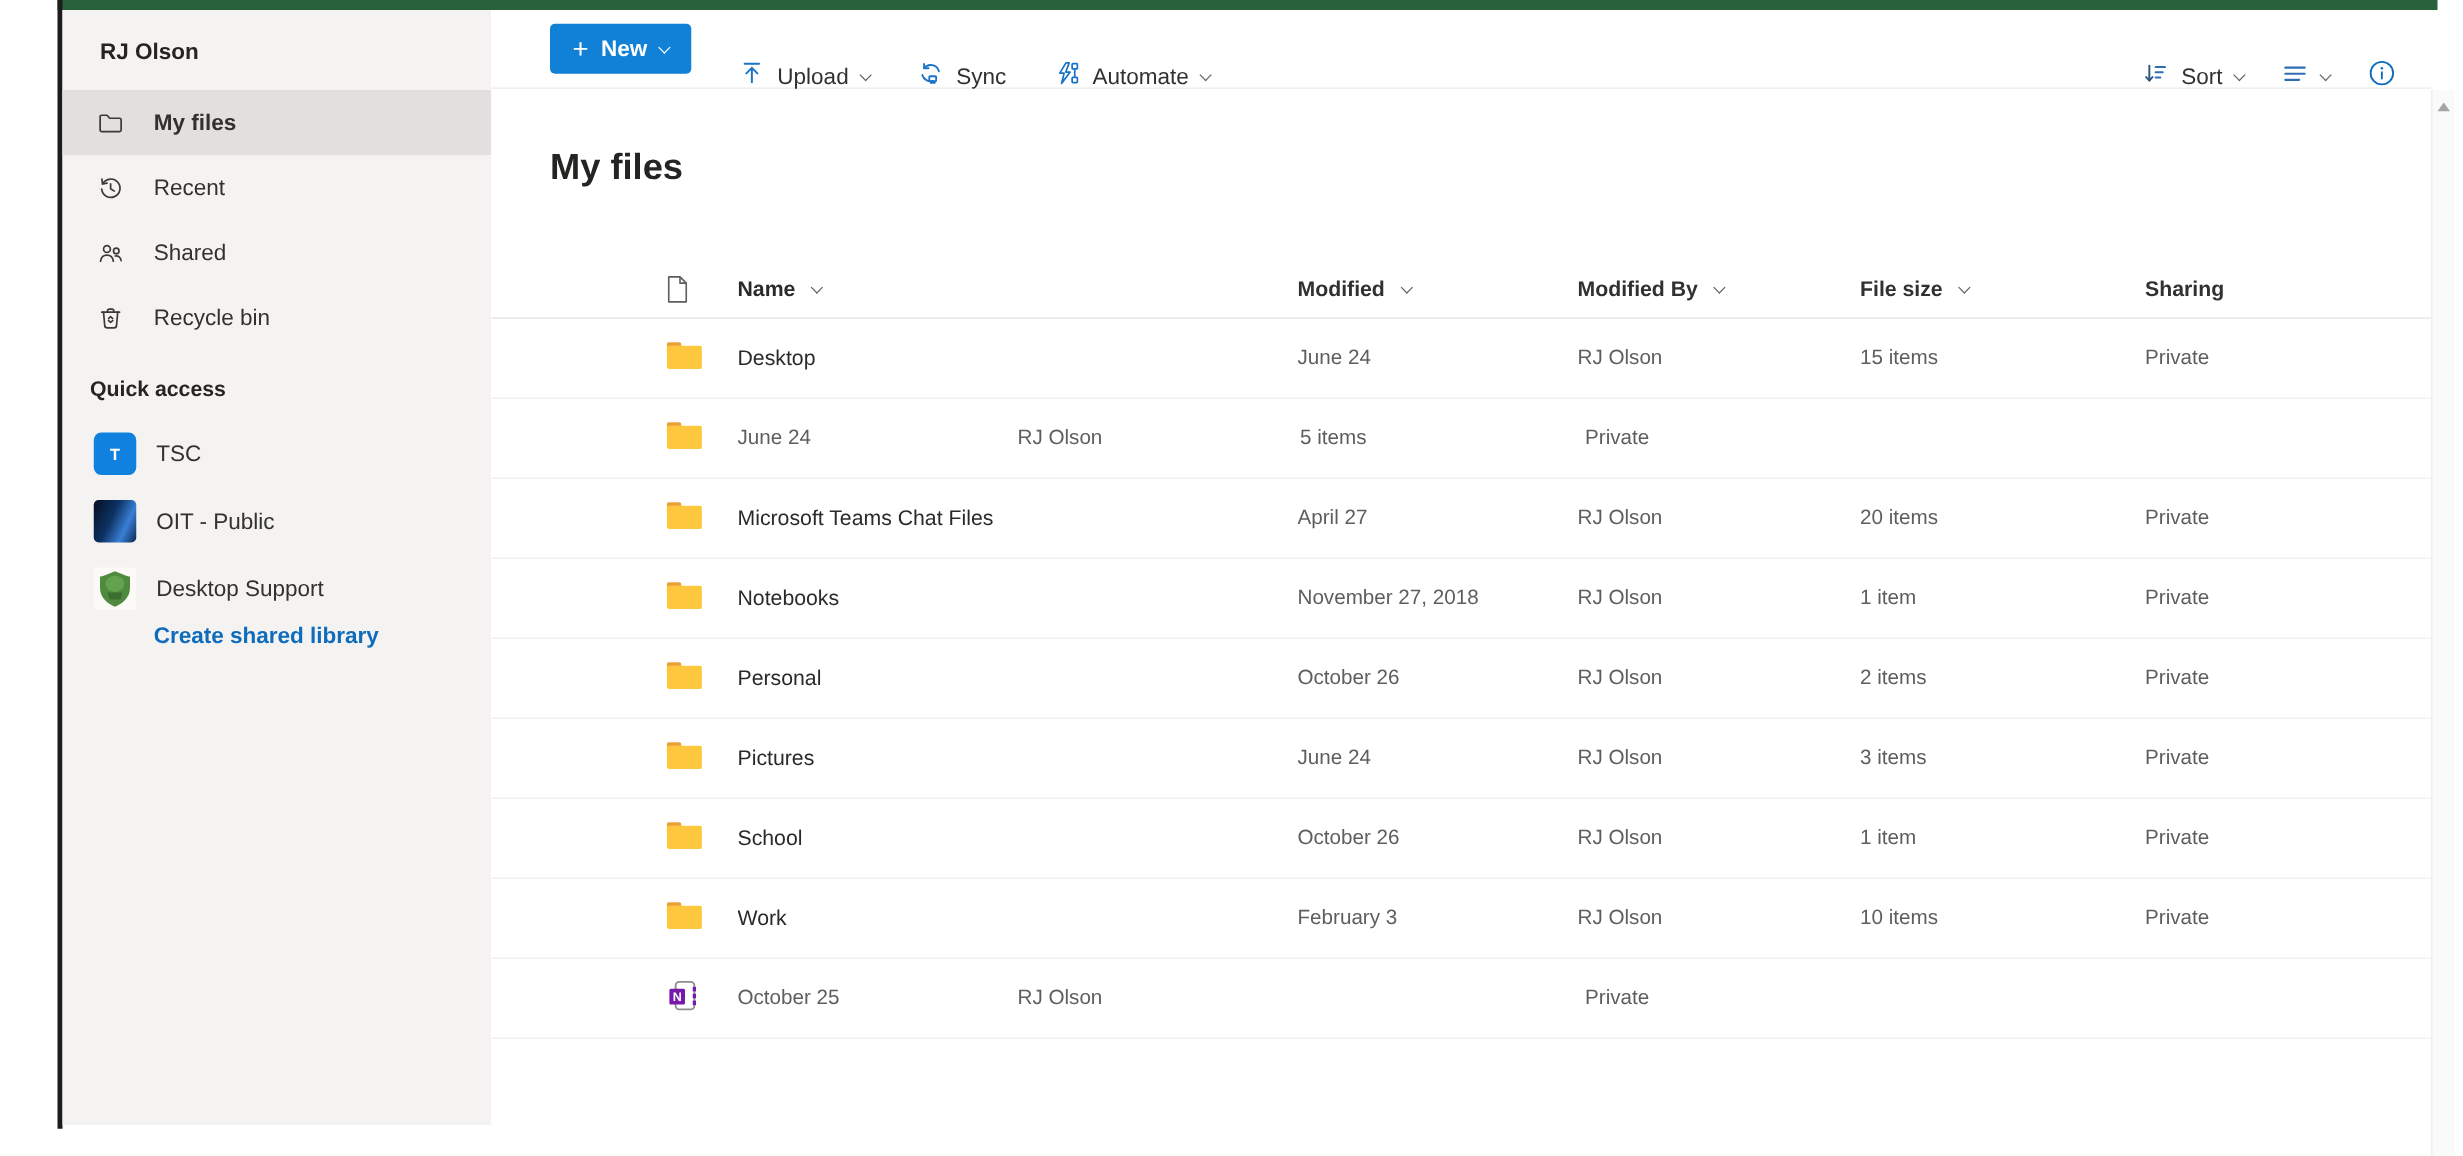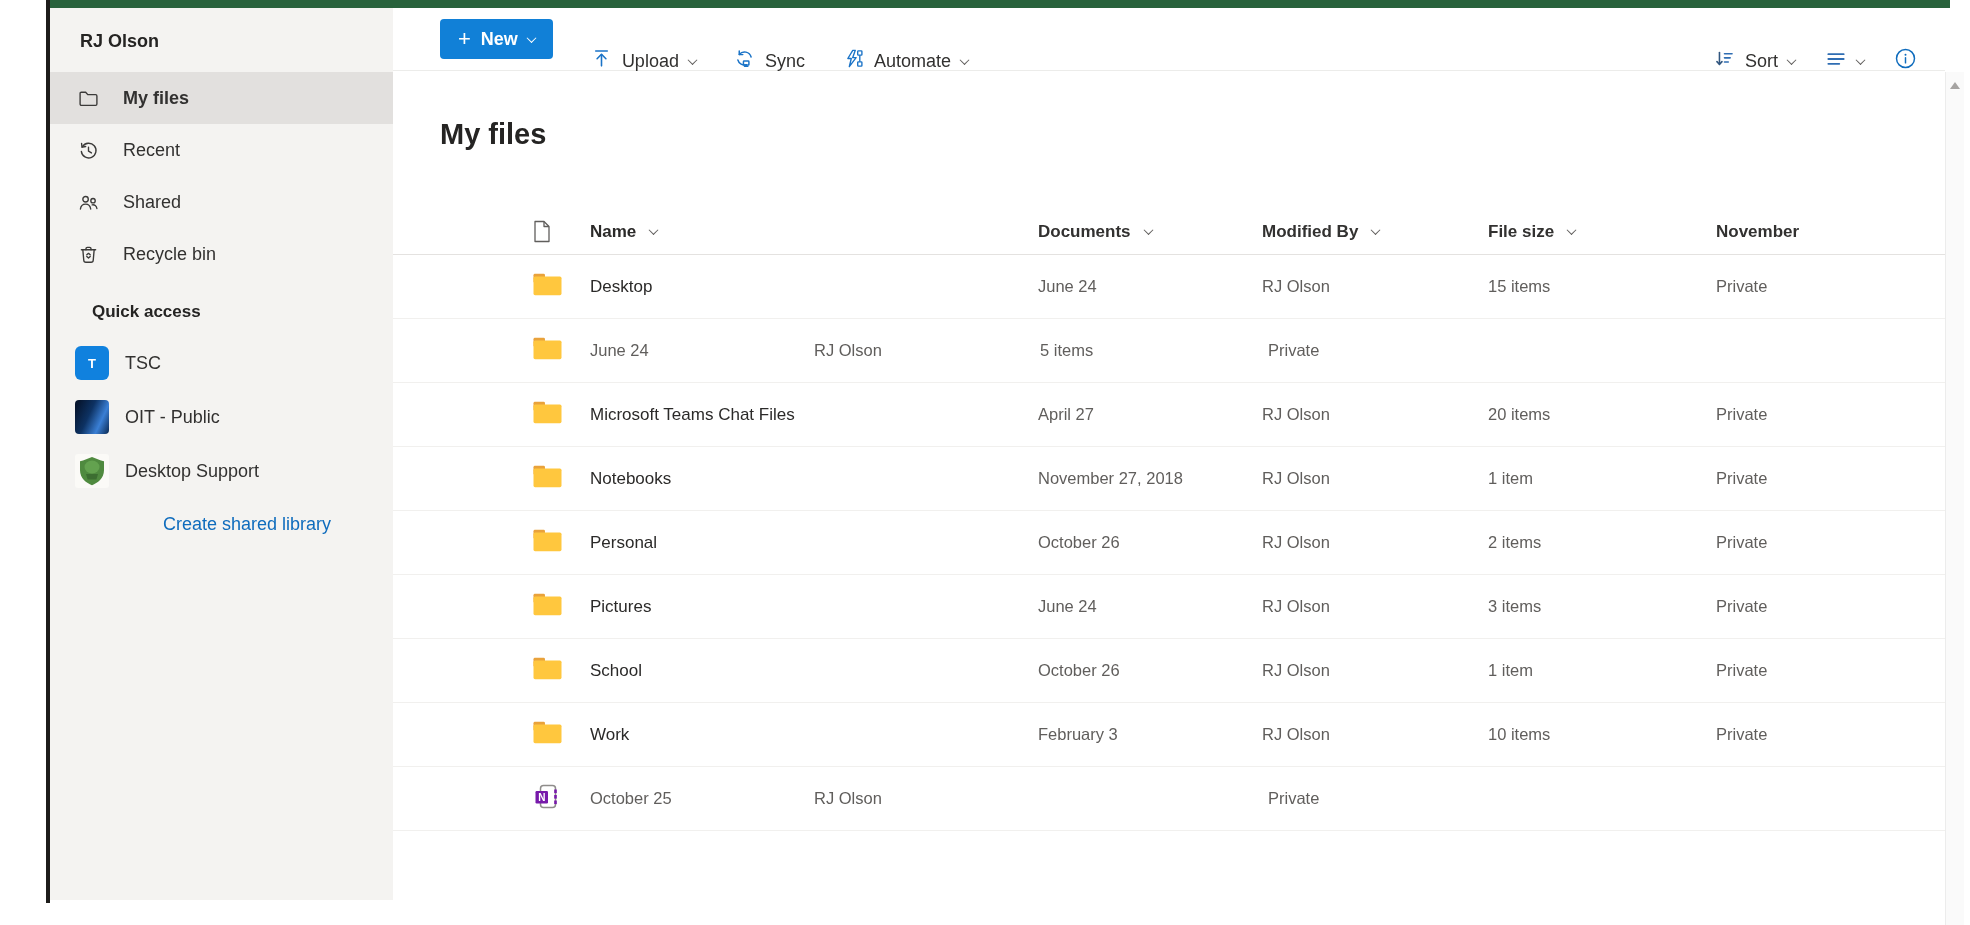--- a/index.html
+++ b/index.html
@@ -11,33 +11,33 @@
   .topbar { position:absolute; left:46px; top:0; width:1904px; height:8px; background:#28623c; }
   .leftline { position:absolute; left:46px; top:0; width:4px; height:903px; background:#1d1c1a; }
 
   
   .sidebar { position:absolute; left:50px; top:8px; width:343px; height:892px; background:#f4f3f1; }
   .sb-title { padding:23px 0 20px 30px; font-size:18px; font-weight:600; color:#252423; }
   .sb-item { display:flex; align-items:center; height:52px; padding-left:28px; gap:24px;
     font-size:18px; color:#323130; cursor:pointer; }
   .sb-item.selected { background:#e2e0de; font-weight:600; }
   .sb-item .nav-ic { width:21px; height:21px; flex:0 0 21px; display:flex; align-items:center; }
-  .sb-section { margin-top:22px; margin-bottom:14px; padding-left:42px; font-size:17px;
+  .sb-section { margin-top:22px; margin-bottom:14px; padding-left:22px; font-size:17px;
     font-weight:600; color:#252423; }
   .qa-item { display:flex; align-items:center; height:54px; padding-left:25px; gap:16px;
     font-size:18px; color:#323130; cursor:pointer; }
   .qa-ic { width:34px; height:34px; flex:0 0 34px; display:flex; align-items:center; justify-content:center; }
   .qa-tsc { background:#1081de; border-radius:6px; color:#fff; font-size:13px; font-weight:600;
     display:flex; align-items:center; justify-content:center; width:34px; height:34px; }
   .qa-oit { width:34px; height:34px; border-radius:4px;
     background:linear-gradient(115deg,#06152e 8%,#0d3263 42%,#3a7fd5 72%,#0a2850 100%); }
   .qa-ds  { width:34px; height:34px; border-radius:3px; background:#fbfaf7;
     display:flex; align-items:center; justify-content:center; }
-  .sb-link { display:block; margin-top:16px; padding-left:113px; font-size:18px; color:#0f6cbd;
-    text-decoration:none; cursor:pointer; }
+  .sb-link { display:block; padding-left:73px; font-size:18px; color:#0f6cbd;
+    text-decoration:none; cursor:pointer;font-weight:bold; }
 
   
   .content { position:absolute; left:393px; top:8px; width:1552px; height:917px; background:#fff; }
   .cmdbar { height:63px; border-bottom:1px solid #ececea; display:flex; align-items:center;
     padding:0 28px 0 47px; }
   .cmd-left { display:flex; align-items:center; gap:38px; }
   .btn-new { display:flex; align-items:center; gap:10px; background:#1180d7; color:#fff;
     border:none; border-radius:4px; height:40px; padding:0 18px; font-size:18px; font-weight:600;
     font-family:inherit; cursor:pointer; }
   .btn-new .plus { font-size:22px; font-weight:400; line-height:1; }
@@ -250,33 +250,33 @@
           <svg width="18" height="23" viewBox="0 0 18 23" fill="none" stroke="#605e5c" stroke-width="1.3" stroke-linejoin="round">
             <path d="M2 1.5h9l5 5v15H2z"></path>
               <path d="M11 1.5v5h5"></path>
           </svg>
         </div>
         <div class="cell cell-name hcell">
           <span>Name</span>
             <span class="chev"></span>
         </div>
         <div class="cell cell-mod hcell">
-          <span>Documents</span>
+          <span>Modified</span>
             <span class="chev"></span>
         </div>
         <div class="cell cell-modby hcell">
           <span>Modified By</span>
             <span class="chev"></span>
         </div>
         <div class="cell cell-size hcell">
           <span>File size</span>
             <span class="chev"></span>
         </div>
         <div class="cell cell-share hcell">
-          <span>November</span>
+          <span>Sharing</span>
         </div>
       </div>
 
       <div id="rows">
   <div class="row">
     <div class="cell cell-icon">
       <span>
         <svg width="29" height="23" viewBox="0 0 29 23">
           <rect x="0.5" y="0.8" width="11.5" height="9" rx="1.4" fill="#E9A23B"></rect>
           <rect x="0.5" y="3.6" width="28" height="18.6" rx="1.6" fill="#FFC73E"></rect>

